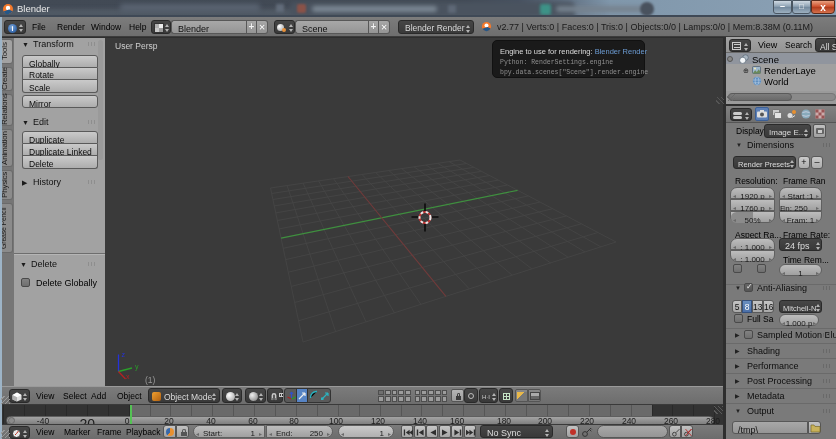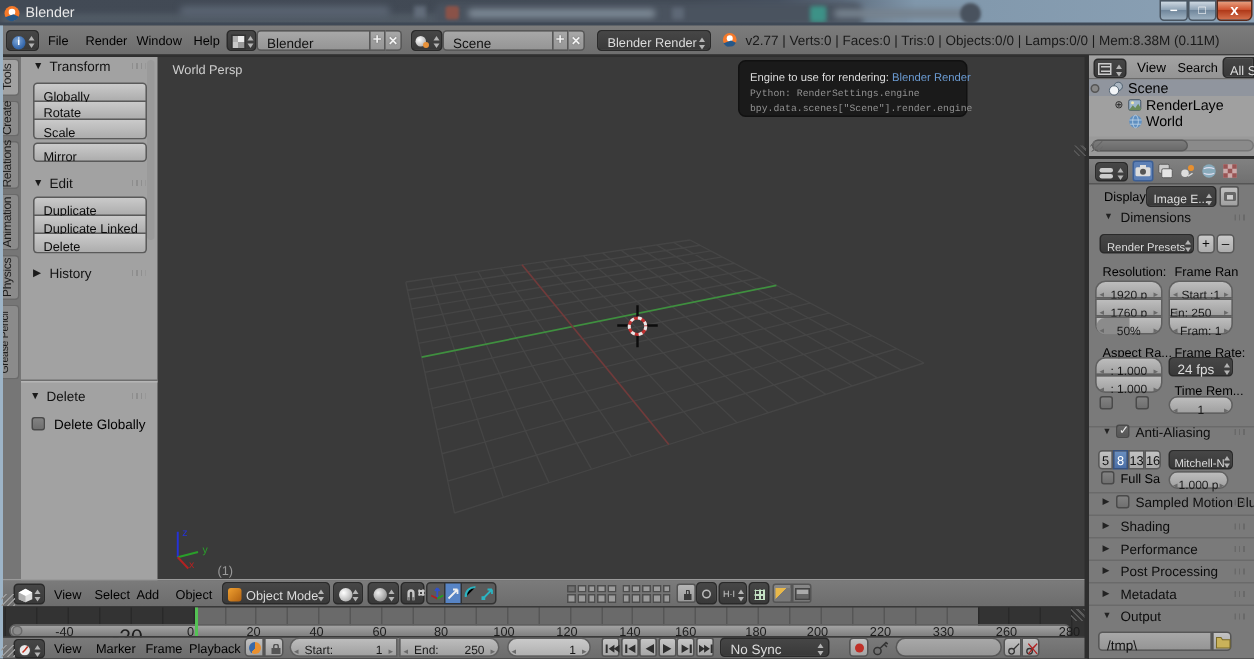--- a/index.html
+++ b/index.html
@@ -141,21 +141,21 @@
 <circle cx="425" cy="217.5" r="5.5" stroke="#e8e8e8" stroke-width="2" stroke-dasharray="2.6 2.6"></circle>
 <g stroke-width="1.3">
  <path d="M118.5 371.5V354.5" stroke="#2532d8"></path>
  <path d="M118.5 371.5l13.5-3.5" stroke="#2a9f2a"></path>
  <path d="M118.5 371.5l7 7.5" stroke="#b32222"></path>
 </g>
 <text x="121.5" y="357" fill="#2532d8" font-size="7">z</text>
 <text x="135" y="368.5" fill="#2a9f2a" font-size="7">y</text>
 <text x="126" y="378.5" fill="#b32222" font-size="7">x</text>
 </svg>
-<div class="txt" style="left:115px;top:42px;color:#cfcfcf;font-size:8.5px">World Persp</div>
+<div class="txt" style="left:115px;top:42px;color:#cfcfcf;font-size:8.5px">User Persp</div>
 <div class="txt" style="left:145px;top:376px;color:#9a9a9a;font-size:8.5px">(1)</div>
 
 <div class="abs" style="left:492px;top:40px;width:153px;height:38px;background:rgba(25,25,25,0.97);border:1px solid #111;border-radius:5px">
  <div class="txt" style="left:7px;top:7px;color:#dcdcdc;font-size:7.5px">Engine to use for rendering: <span style="color:#6b9bd2">Blender Render</span></div>
  <div class="txt" style="left:7px;top:19px;color:#909090;font-size:6.5px;font-family:'Liberation Mono',monospace">Python: RenderSettings.engine</div>
  <div class="txt" style="left:7px;top:29px;color:#909090;font-size:6.5px;font-family:'Liberation Mono',monospace">bpy.data.scenes["Scene"].render.engine</div>
 </div>
 
 <div class="abs" style="left:0;top:386px;width:725px;height:19px;background:linear-gradient(#7b7b7b,#6d6d6d);border-top:1px solid #9a9a9a;border-bottom:1px solid #3a3a3a"></div>
 <div class="dd" style="left:9px;top:389px;width:21px;height:14px">
@@ -306,21 +306,21 @@
 <div class="txt" style="left:199px;top:416.5px;width:24px;text-align:center;font-size:8.5px;color:#1d1d1d">40</div>
 <div class="txt" style="left:241px;top:416.5px;width:24px;text-align:center;font-size:8.5px;color:#1d1d1d">60</div>
 <div class="txt" style="left:282px;top:416.5px;width:24px;text-align:center;font-size:8.5px;color:#1d1d1d">80</div>
 <div class="txt" style="left:324px;top:416.5px;width:24px;text-align:center;font-size:8.5px;color:#1d1d1d">100</div>
 <div class="txt" style="left:366px;top:416.5px;width:24px;text-align:center;font-size:8.5px;color:#1d1d1d">120</div>
 <div class="txt" style="left:408px;top:416.5px;width:24px;text-align:center;font-size:8.5px;color:#1d1d1d">140</div>
 <div class="txt" style="left:450px;top:416.5px;width:24px;font-size:8.5px;color:#1d1d1d">160</div>
 <div class="txt" style="left:492px;top:416.5px;width:24px;text-align:center;font-size:8.5px;color:#1d1d1d">180</div>
 <div class="txt" style="left:533px;top:416.5px;width:24px;text-align:center;font-size:8.5px;color:#1d1d1d">200</div>
 <div class="txt" style="left:575px;top:416.5px;width:24px;text-align:center;font-size:8.5px;color:#1d1d1d">220</div>
-<div class="txt" style="left:617px;top:416.5px;width:24px;text-align:center;font-size:8.5px;color:#1d1d1d">330</div>
+<div class="txt" style="left:617px;top:416.5px;width:24px;text-align:center;font-size:8.5px;color:#1d1d1d">240</div>
 <div class="txt" style="left:659px;top:416.5px;width:24px;text-align:center;font-size:8.5px;color:#1d1d1d">260</div>
 <div class="txt" style="left:701px;top:416.5px;width:24px;text-align:center;font-size:8.5px;color:#1d1d1d">280</div>
 
 <div class="abs" style="left:0;top:424px;width:725px;height:15px;background:linear-gradient(#7b7b7b,#6c6c6c);border-top:1px solid #3a3a3a"></div>
 <div class="dd" style="left:9px;top:426px;width:21px;height:13px">
  <span class="abs" style="left:2px;top:2px;width:9px;height:9px;border-radius:5px;background:radial-gradient(circle at 50% 50%,#e8e8e8 60%,#888);border:1px solid #444"></span>
  <svg class="abs" style="left:2px;top:2px" width="9" height="9" viewBox="0 0 9 9">
       <path d="M4.5 4.5L6.5 2M4.5 4.5L3 6" stroke="#c03020" stroke-width="1"></path>
     </svg>
  <span class="ar aru abs" style="left:13px;top:2.5px"></span>

